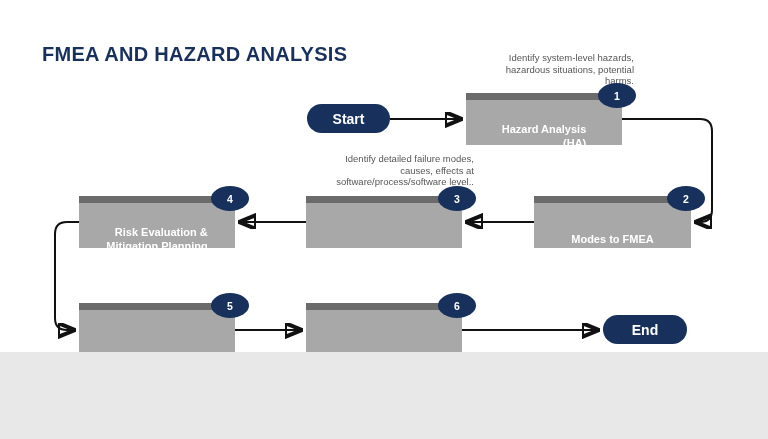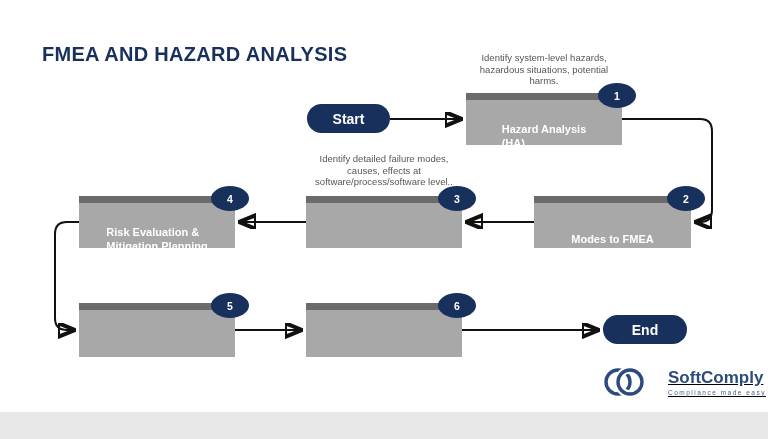--- a/index.html
+++ b/index.html
@@ -2,21 +2,21 @@
 <html><head>
 <meta charset="utf-8">
 <style>
   * { margin: 0; padding: 0; box-sizing: border-box; }
   html, body { background: #e8e8e8; }
   body { font-family: "Liberation Sans", sans-serif; }
 
   #stage {
     position: relative;
     width: 768px;
-    height: 412px;
+    height: 352px;
     background: #ffffff;
     overflow: hidden;
   }
 
   .page-title {
     position: absolute;
     left: 42px;
     top: 43px;
     font-size: 20px;
     font-weight: 800;
@@ -24,21 +24,21 @@
     color: #17305c;
     white-space: nowrap;
   }
 
   .annotation {
     position: absolute;
     width: 180px;
     font-size: 9.5px;
     line-height: 11.5px;
     color: #565656;
-    text-align: center;
+    text-align: right;
     white-space: pre-line;
   }
   #annotation-1 { left: 454px; top: 52px; }
   #annotation-2 { left: 294px; top: 153px; }
 
   .step-box {
     position: absolute;
     background: #a8a8a8;
     display: flex;
     align-items: center;
@@ -50,21 +50,21 @@
     left: 0; top: 0;
     width: 100%;
     height: 7px;
     background: #6b6b6b;
   }
   .step-box .label {
     color: #ffffff;
     font-weight: bold;
     font-size: 11px;
     line-height: 13.5px;
-    text-align: left;
+    text-align: right;
     white-space: pre-line;
     margin-top: 28px;
   }
   .badge {
     position: absolute;
     right: -14px;
     top: -10px;
     width: 38px;
     height: 25px;
     background: #17305c;

